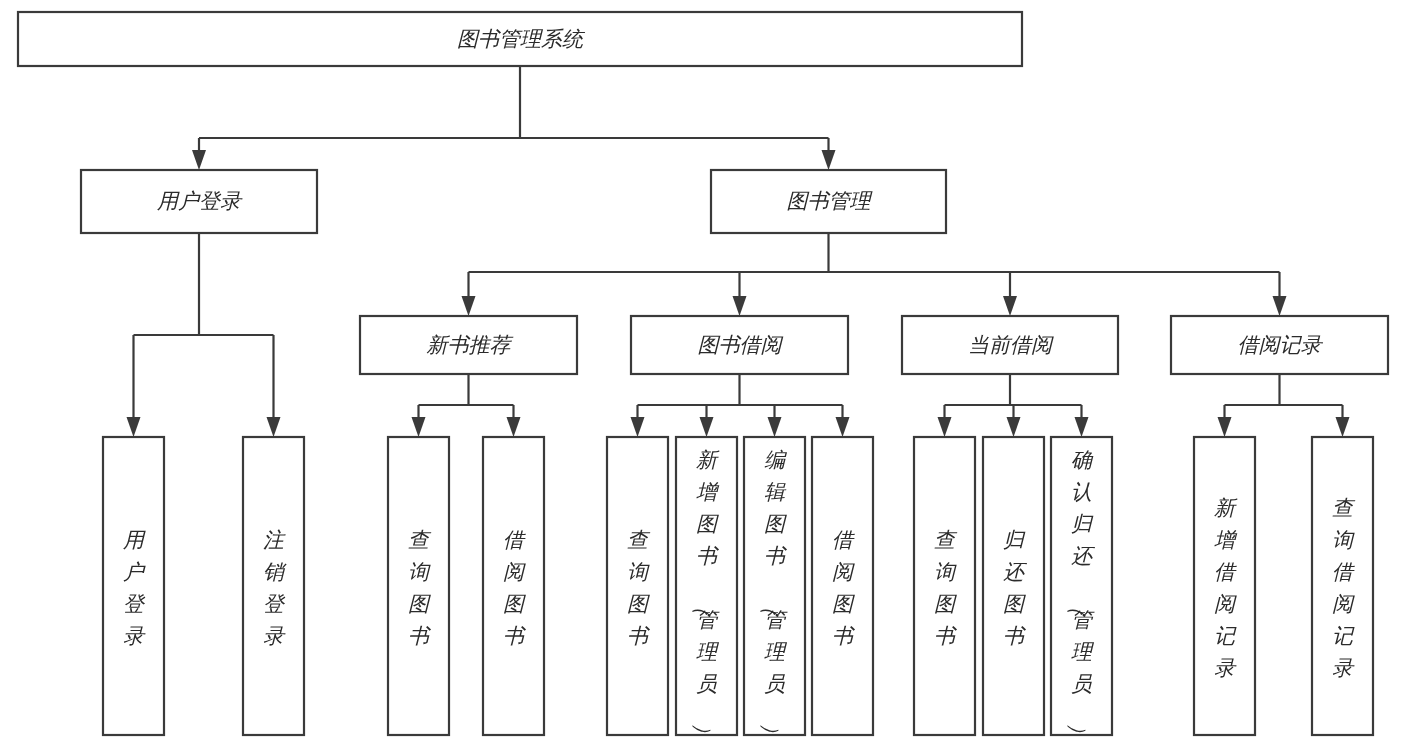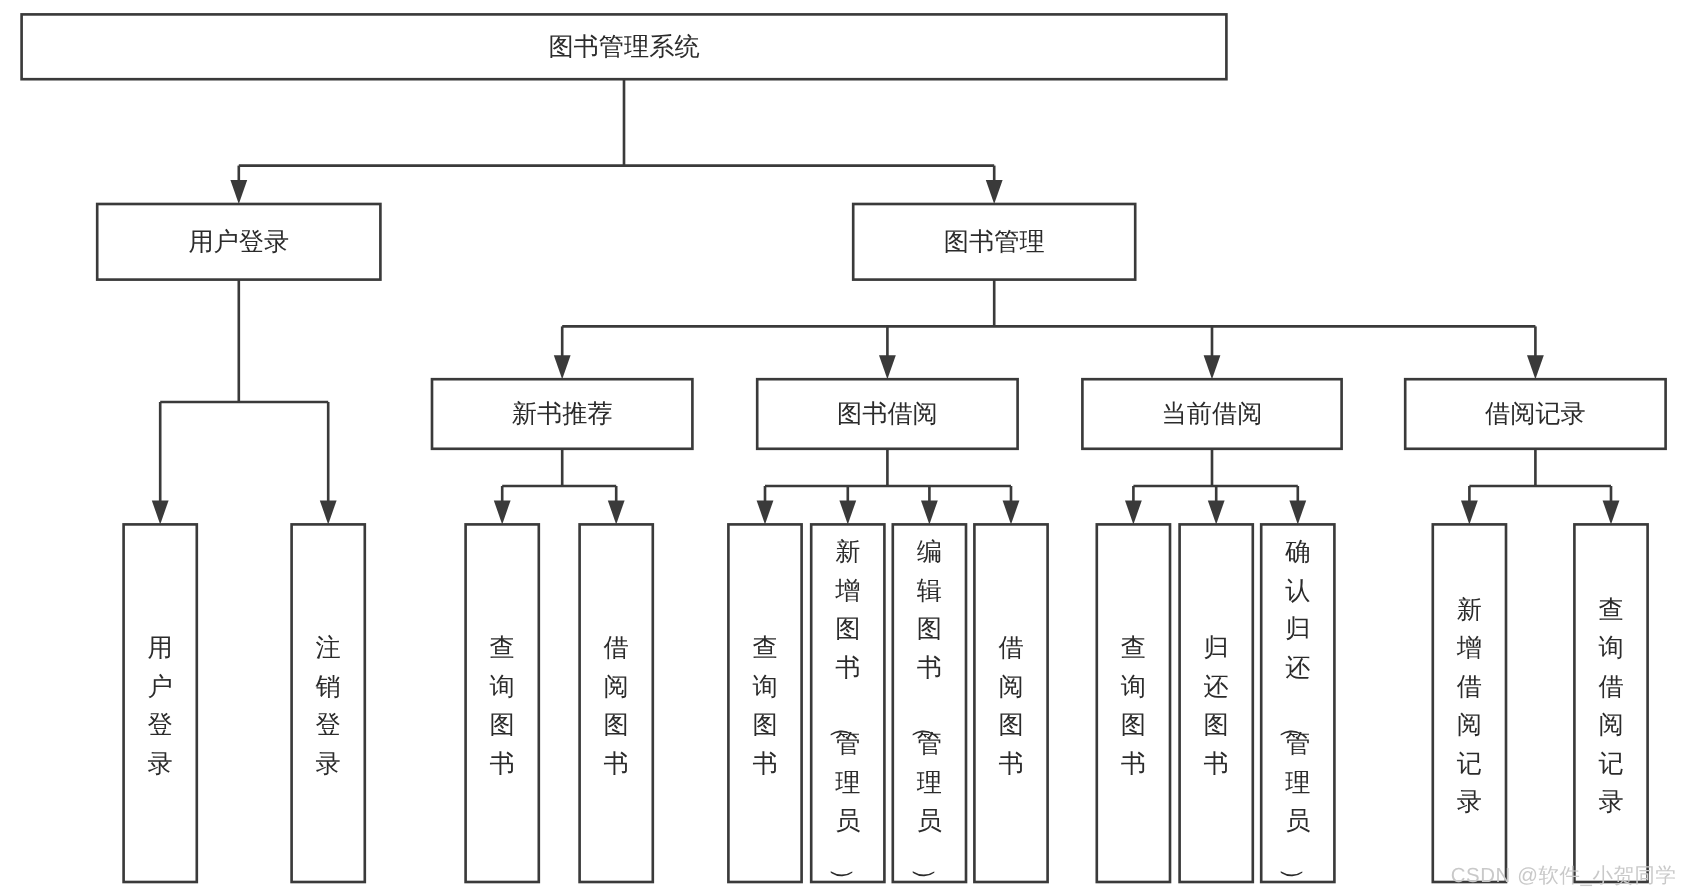--- a/index.html
+++ b/index.html
@@ -9,20 +9,21 @@
   }
   body {
     font-family: "Liberation Sans", "DejaVu Sans", sans-serif;
   }
   #diagram-root {
     position: relative;
     width: 1405px;
     height: 747px;
     background: #ffffff;
     overflow: hidden;
+    font-style: italic;
   }
   svg.tree-canvas {
     position: absolute;
     left: 0;
     top: 0;
     width: 1405px;
     height: 747px;
   }
   .node-box {
     fill: #ffffff;
@@ -199,14 +200,13 @@
         <g>
           <rect class="node-box" x="1194" y="437" width="61" height="298"></rect>
           <text class="node-label-v" x="1224.5" y="514.96"><tspan x="1224.5" dy="0">新</tspan><tspan x="1224.5" dy="32">增</tspan><tspan x="1224.5" dy="32">借</tspan><tspan x="1224.5" dy="32">阅</tspan><tspan x="1224.5" dy="32">记</tspan><tspan x="1224.5" dy="32">录</tspan></text>
         </g>
         <g>
           <rect class="node-box" x="1312" y="437" width="61" height="298"></rect>
           <text class="node-label-v" x="1342.5" y="514.96"><tspan x="1342.5" dy="0">查</tspan><tspan x="1342.5" dy="32">询</tspan><tspan x="1342.5" dy="32">借</tspan><tspan x="1342.5" dy="32">阅</tspan><tspan x="1342.5" dy="32">记</tspan><tspan x="1342.5" dy="32">录</tspan></text>
         </g>
       </g>
   </svg>
-  <div class="watermark">CSDN @软件_小贺同学</div>
 </div>
 
 </body></html>

